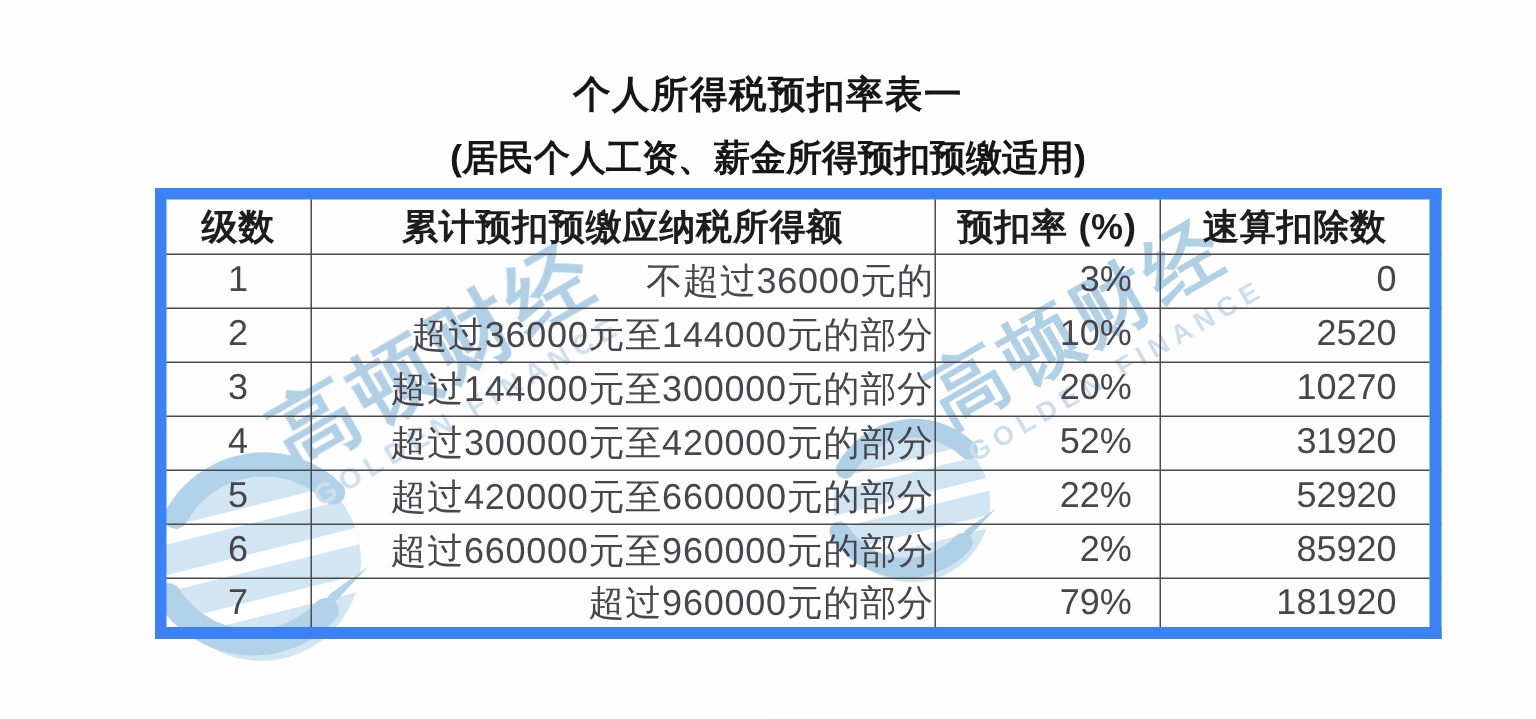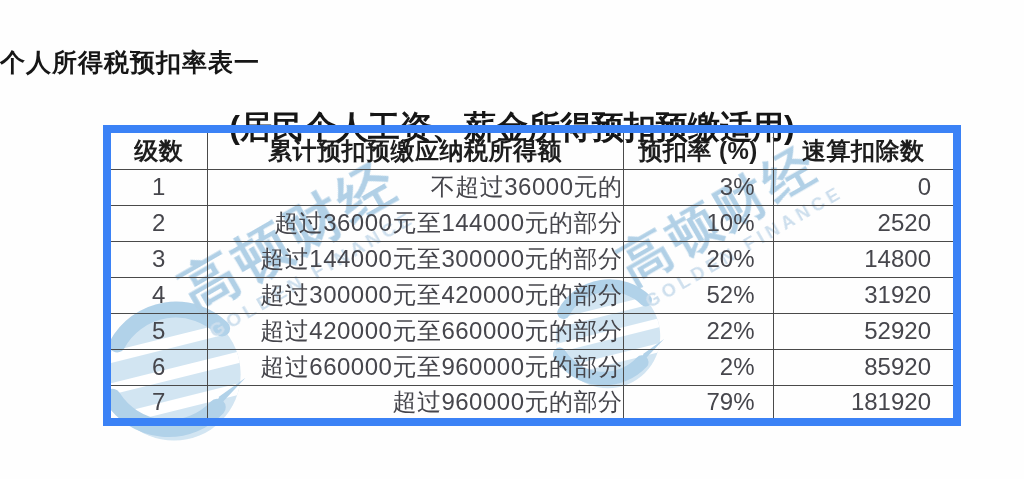--- a/index.html
+++ b/index.html
@@ -38,27 +38,28 @@
     font-size: 19px; font-weight: bold;
     color: #c4d9ea; letter-spacing: 4.5px; line-height: 1;
     margin-top: 6px; margin-left: 4px;
   }
   .wm2 .wm-en { font-size: 18px; }
 
   
   .content { position: relative; z-index: 1; }
   .title {
     position: absolute; left: 0; top: 46px; width: 1024px;
+    text-align: center;
     font-size: 25px; font-weight: bold; color: #161616;
     letter-spacing: 1px;
   }
   .subtitle {
-    position: absolute; left: 0; top: 106px; width: 1024px;
+    position: absolute; left: 0; top: 89px; width: 1024px;
     text-align: center;
-    font-size: 32px; font-weight: bold; color: #161616;
+    font-size: 24px; font-weight: bold; color: #161616;
   }
   table.tax {
     position: absolute; left: 82px; top: 125px;
     width: 850px;
     border-collapse: collapse;
     table-layout: fixed;
     border: 8px solid #3b82f6;
     margin-left: 21px;
   }
   table.tax th, table.tax td {
@@ -160,21 +161,21 @@
         <tr>
           <td class="c-level">2</td>
           <td class="c-income">超过36000元至144000元的部分</td>
           <td class="c-rate">10%</td>
           <td class="c-ded">2520</td>
         </tr>
         <tr>
           <td class="c-level">3</td>
           <td class="c-income">超过144000元至300000元的部分</td>
           <td class="c-rate">20%</td>
-          <td class="c-ded">14800</td>
+          <td class="c-ded">10270</td>
         </tr>
         <tr>
           <td class="c-level">4</td>
           <td class="c-income">超过300000元至420000元的部分</td>
           <td class="c-rate">52%</td>
           <td class="c-ded">31920</td>
         </tr>
         <tr>
           <td class="c-level">5</td>
           <td class="c-income">超过420000元至660000元的部分</td>

